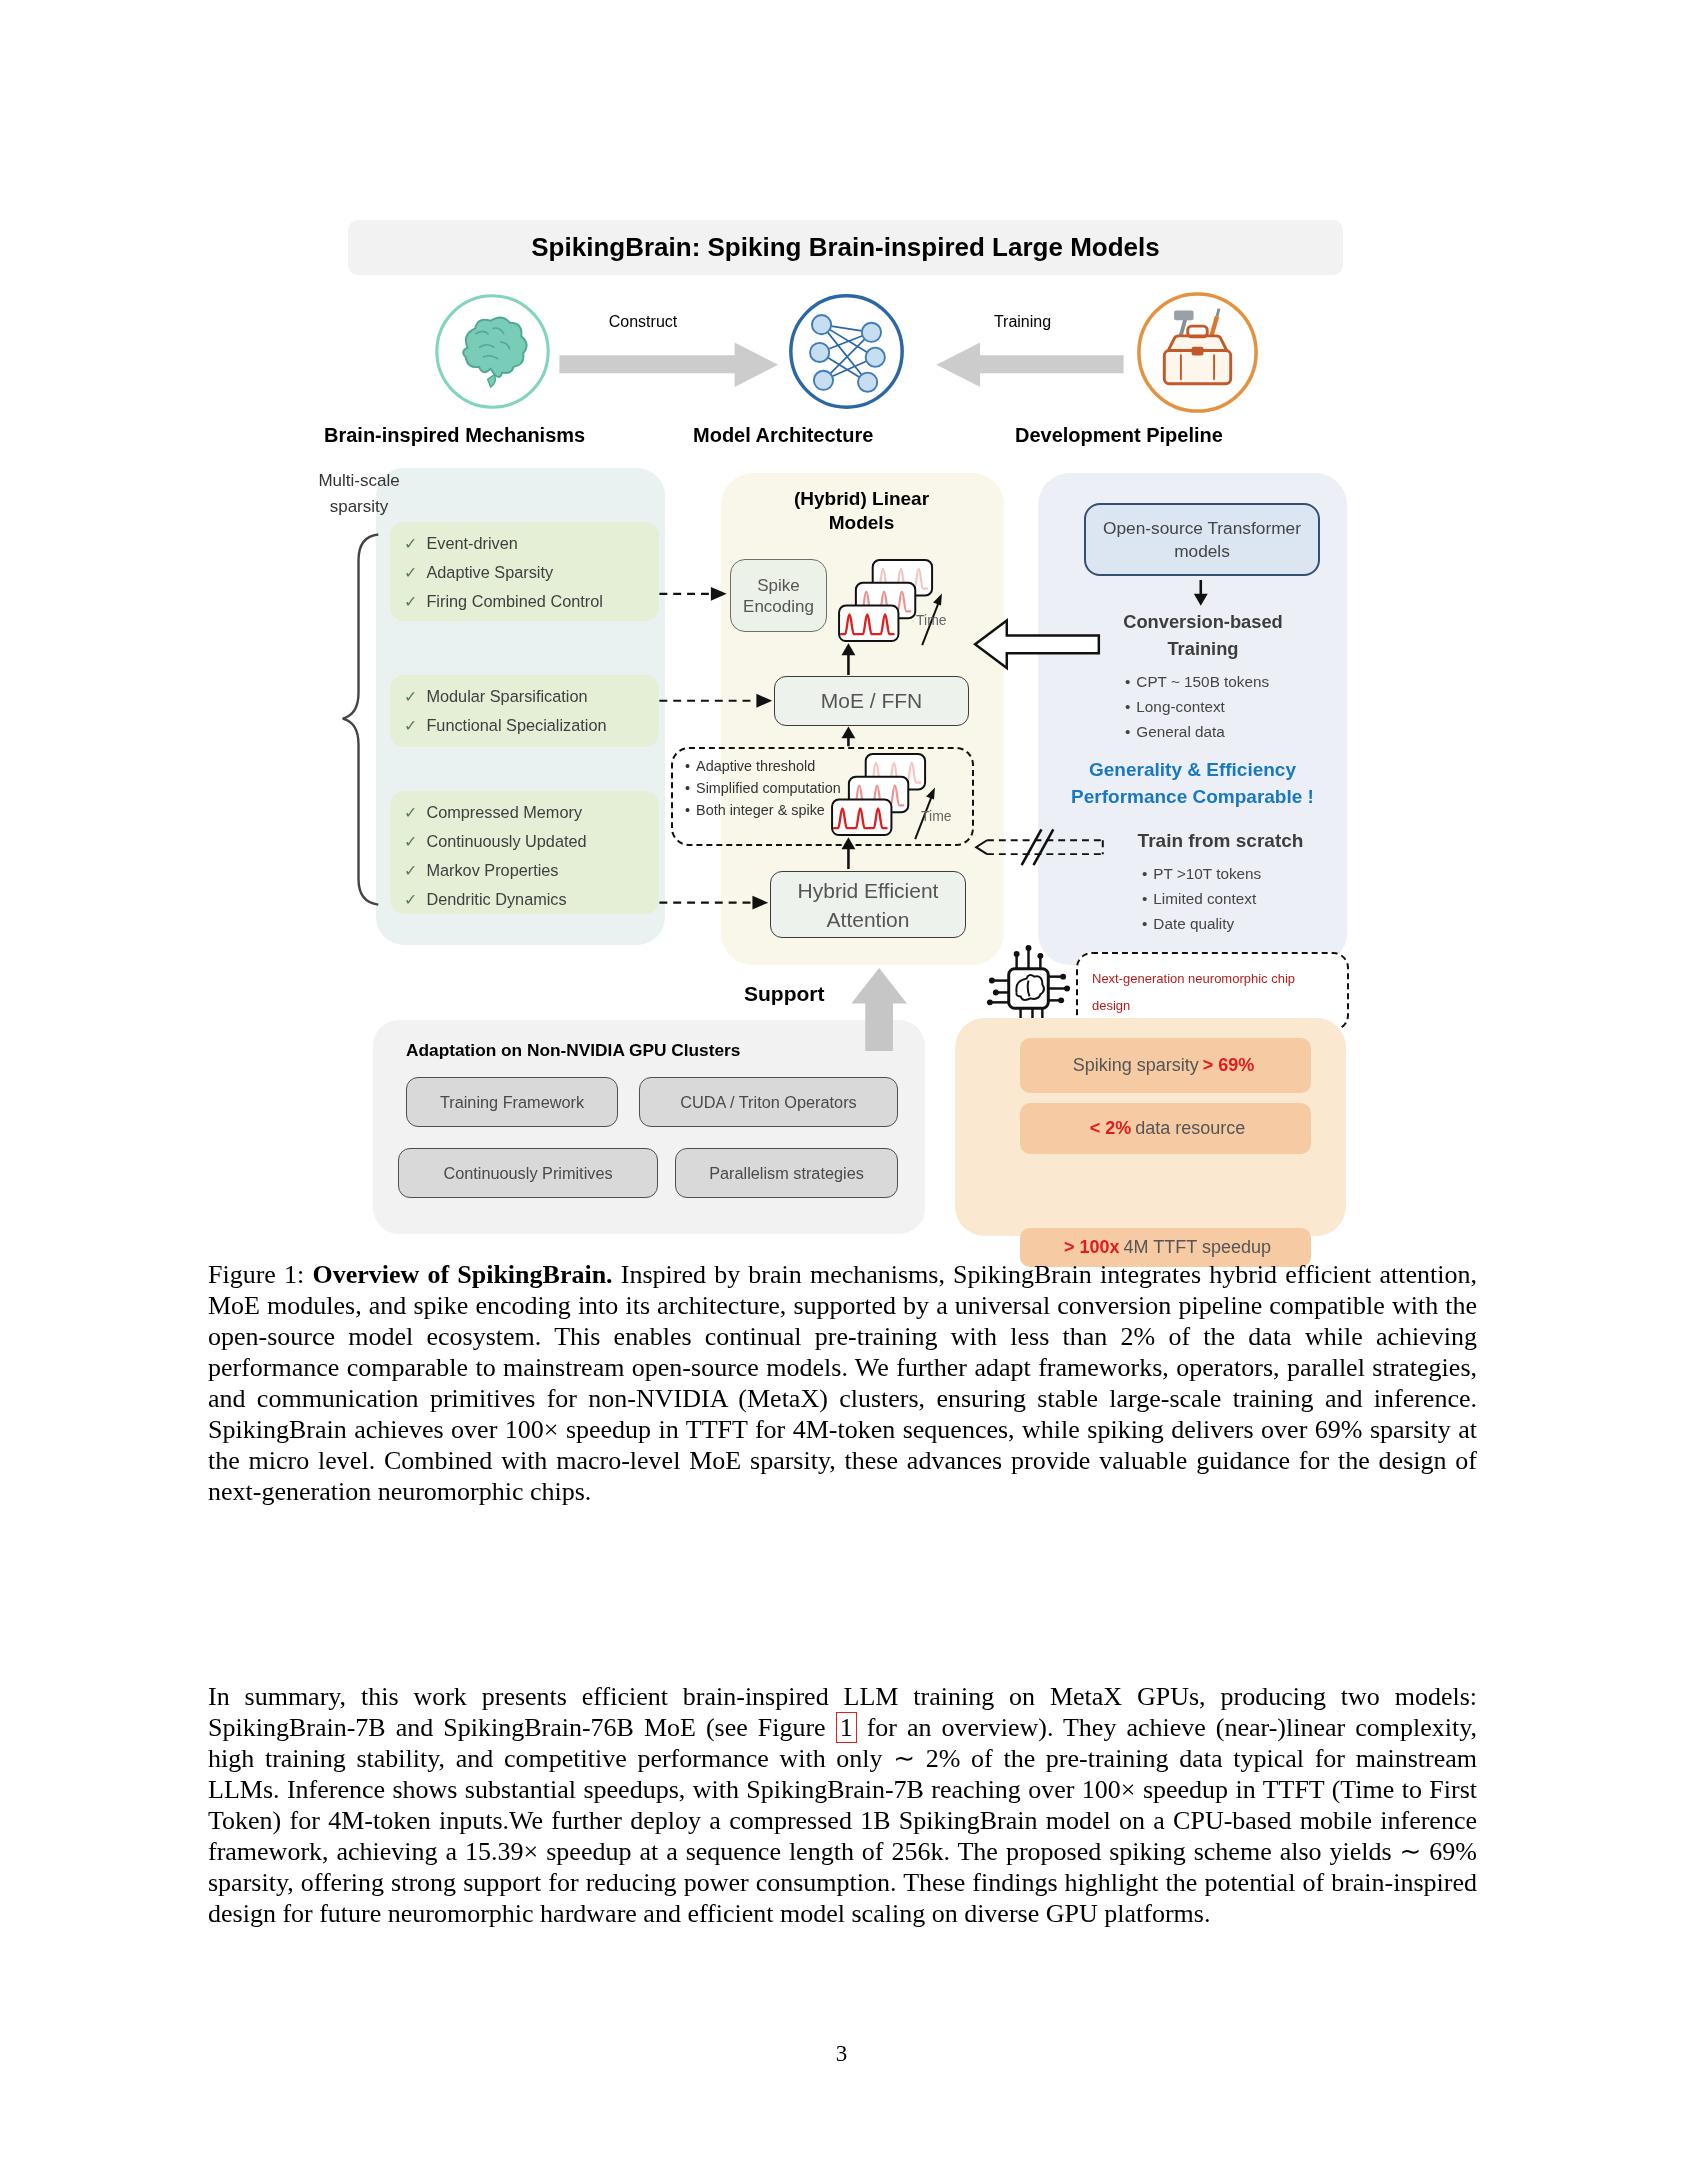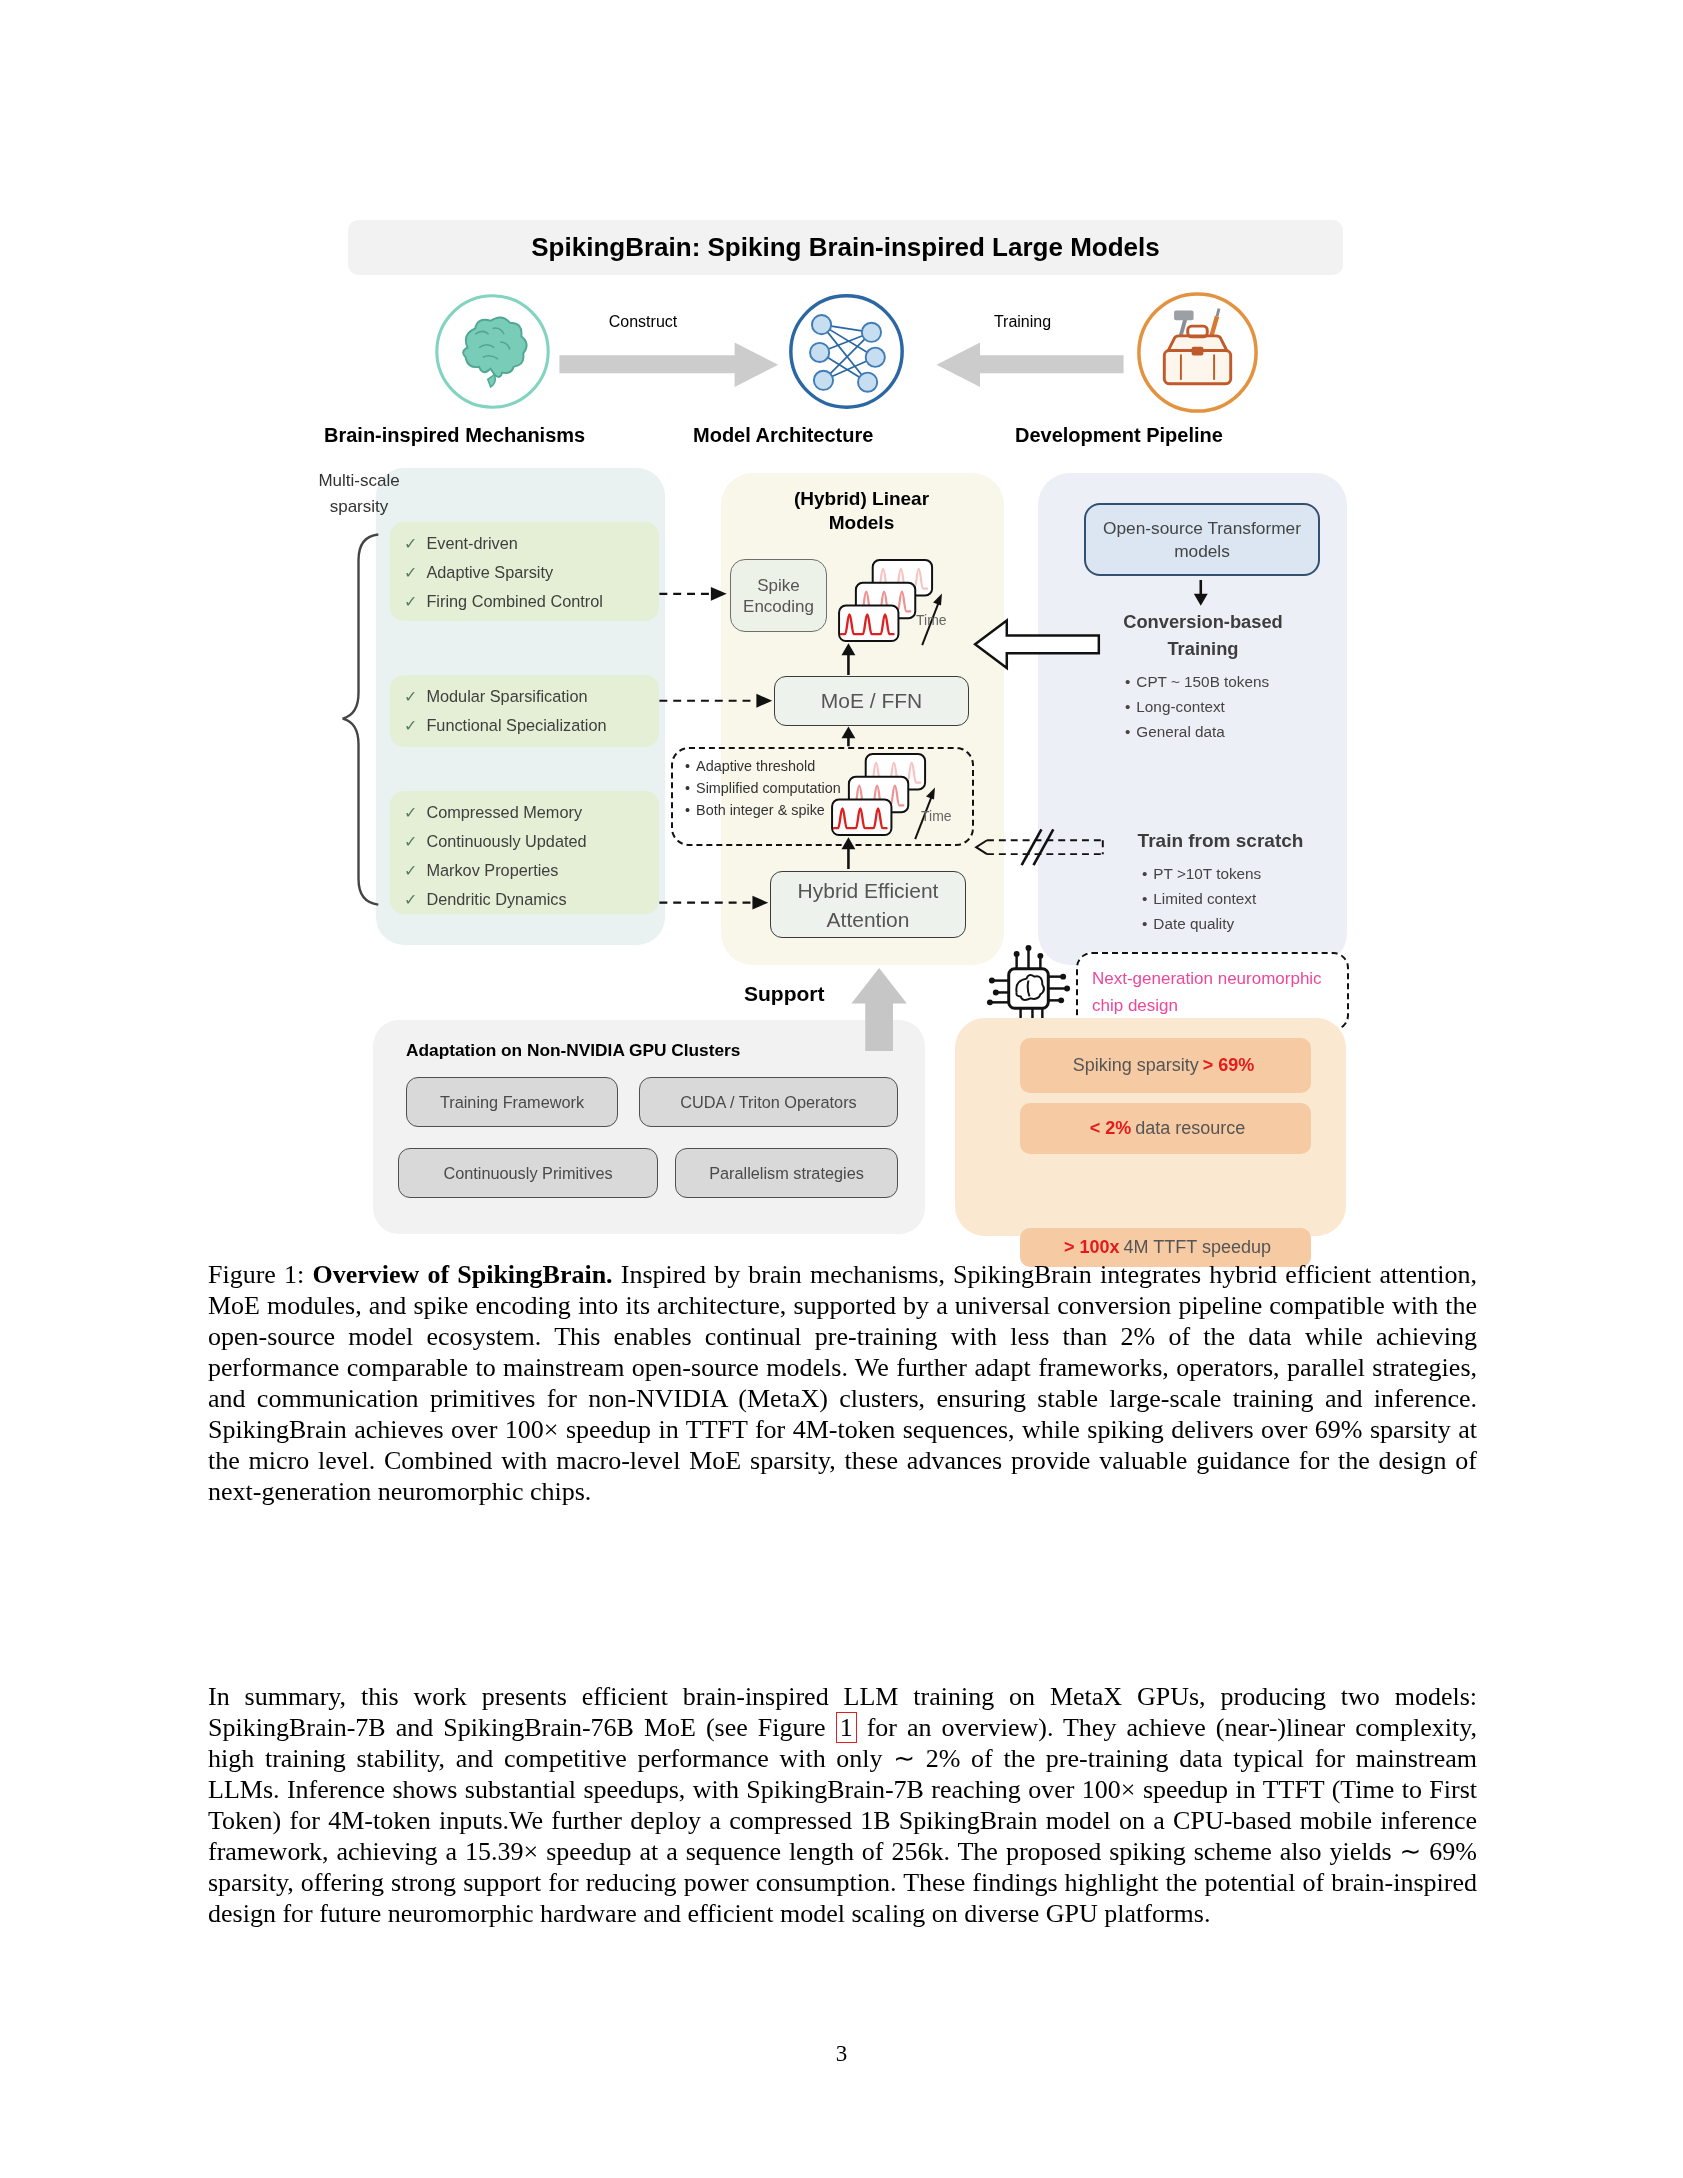--- a/index.html
+++ b/index.html
@@ -34,21 +34,21 @@
   .os-box{left:1084px;top:503px;width:236px;height:73px;background:#dbe6f2;border:2px solid #33506e;border-radius:16px;
           font-size:17.3px;color:#444;display:flex;align-items:center;justify-content:center;text-align:center;
           line-height:23px;box-sizing:border-box;padding:0 12px;}
   .conv-title{left:1089px;top:608px;width:228px;text-align:center;font-weight:bold;font-size:18.3px;line-height:27px;color:#3d3d3d;}
   .bullet-list .note-row{font-size:15.3px;color:#444;line-height:25px;}
   .conv-bullets{left:1125px;top:669px;width:208px;}
   .highlight{left:1044px;top:756px;width:297px;text-align:center;font-weight:bold;font-size:19px;line-height:27px;color:#1878c2;}
   .scratch-title{left:1129px;top:830px;width:183px;text-align:center;font-weight:bold;font-size:19px;color:#3d3d3d;}
   .scratch-bullets{left:1142px;top:861px;width:198px;}
   .chip-note{left:1076px;top:952px;width:273px;height:79px;border:2.5px dashed #111;border-radius:16px;background:#fff;
-             box-sizing:border-box;padding:11px 12px 0 14px;font-size:17px;color:#ec4899;line-height:27px;}
+             box-sizing:border-box;padding:11px 12px 0 14px;font-size:13px;color:#b91c1c;line-height:27px;}
   .support-label{left:744px;top:982px;font-weight:bold;font-size:21px;color:#000;}
   .gpu-panel{left:373px;top:1020px;width:552px;height:214px;background:#f2f2f2;border-radius:26px;}
   .gpu-title{left:406px;top:1040px;font-weight:bold;font-size:17.3px;color:#000;}
   .gpu-box{background:#d9d9d9;border:1.8px solid #4f4f4f;border-radius:12px;height:50px;font-size:16.3px;color:#4a4a4a;
            display:flex;align-items:center;justify-content:center;box-sizing:border-box;}
   .stats-panel{left:955px;top:1018px;width:391px;height:218px;background:#fae8d0;border-radius:30px;}
   .stat-box{left:1020px;width:291px;background:#f6caa3;border-radius:10px;font-size:18px;color:#555;
             display:flex;align-items:center;justify-content:center;gap:4px;}
   .stat-red{color:#e31b1b;font-weight:bold;}
   
@@ -235,20 +235,24 @@
       </div>
     <div class="note-row">
         <span>•</span>
         <span>Long-context</span>
       </div>
     <div class="note-row">
         <span>•</span>
         <span>General data</span>
       </div>
   </div>
+  <div class="abs highlight">
+    <div>Generality &amp; Efficiency</div>
+    <div>Performance Comparable !</div>
+  </div>
   <div class="abs scratch-title">Train from scratch</div>
   <div class="abs bullet-list scratch-bullets">
     <div class="note-row">
         <span>•</span>
         <span>PT &gt;10T tokens</span>
       </div>
     <div class="note-row">
         <span>•</span>
         <span>Limited context</span>
       </div>

